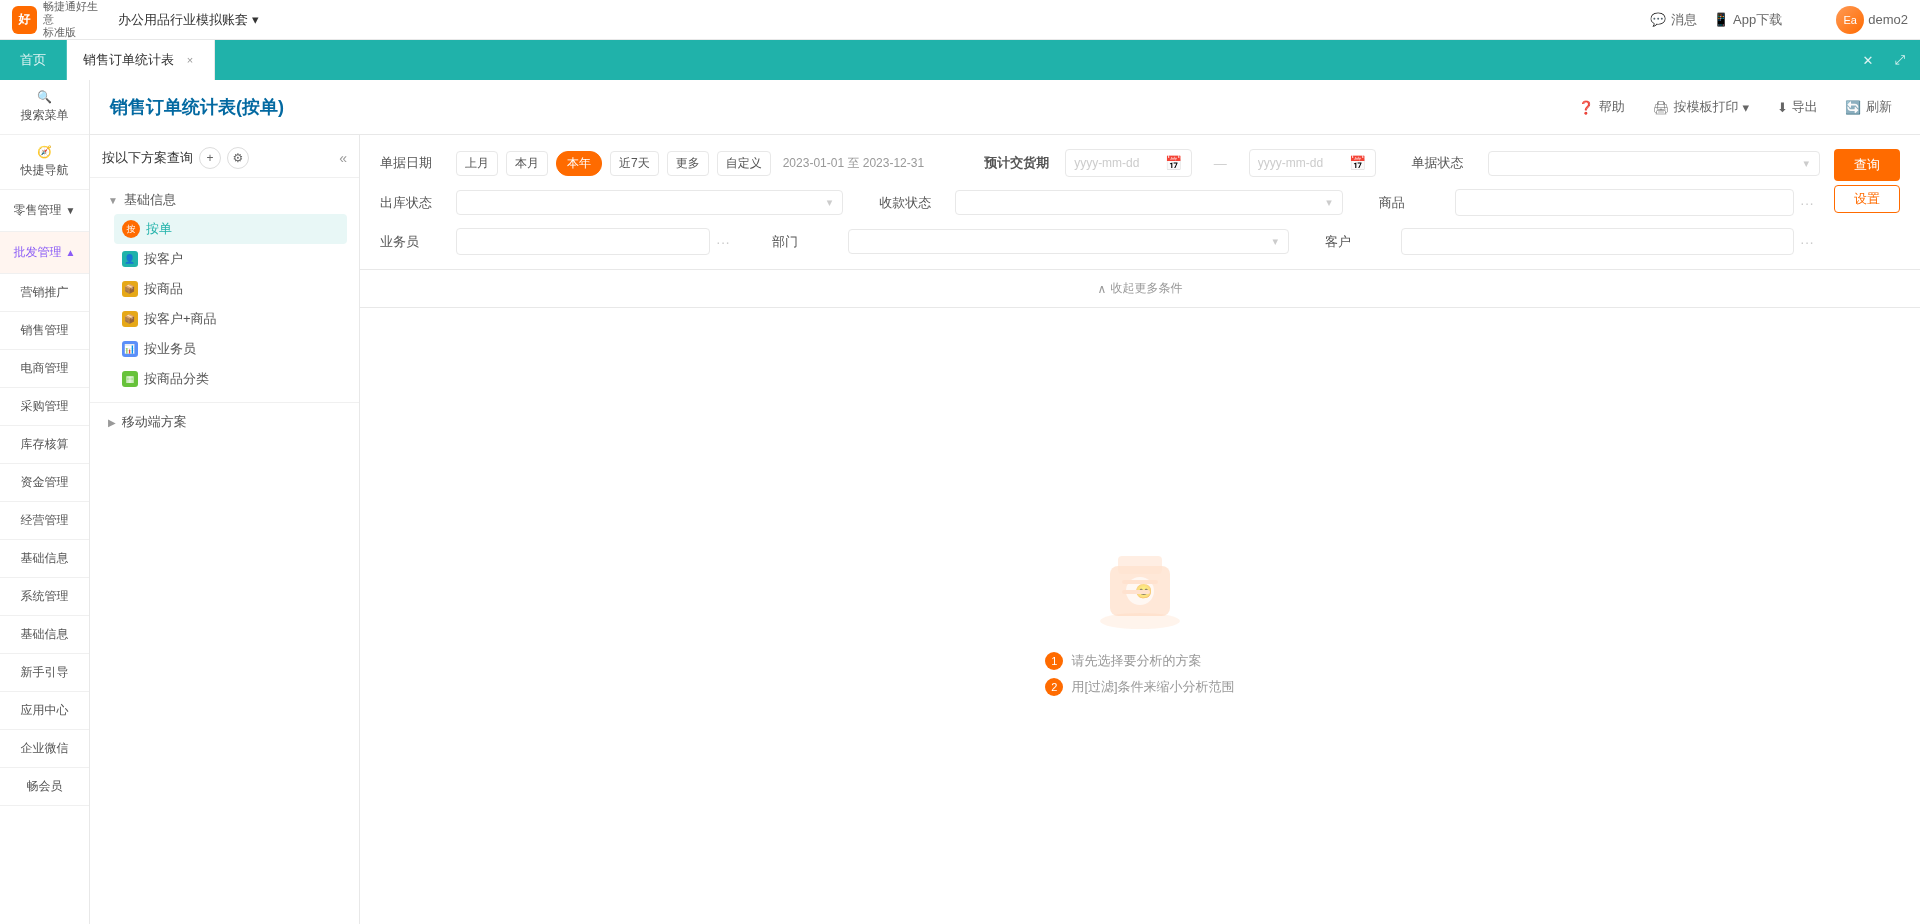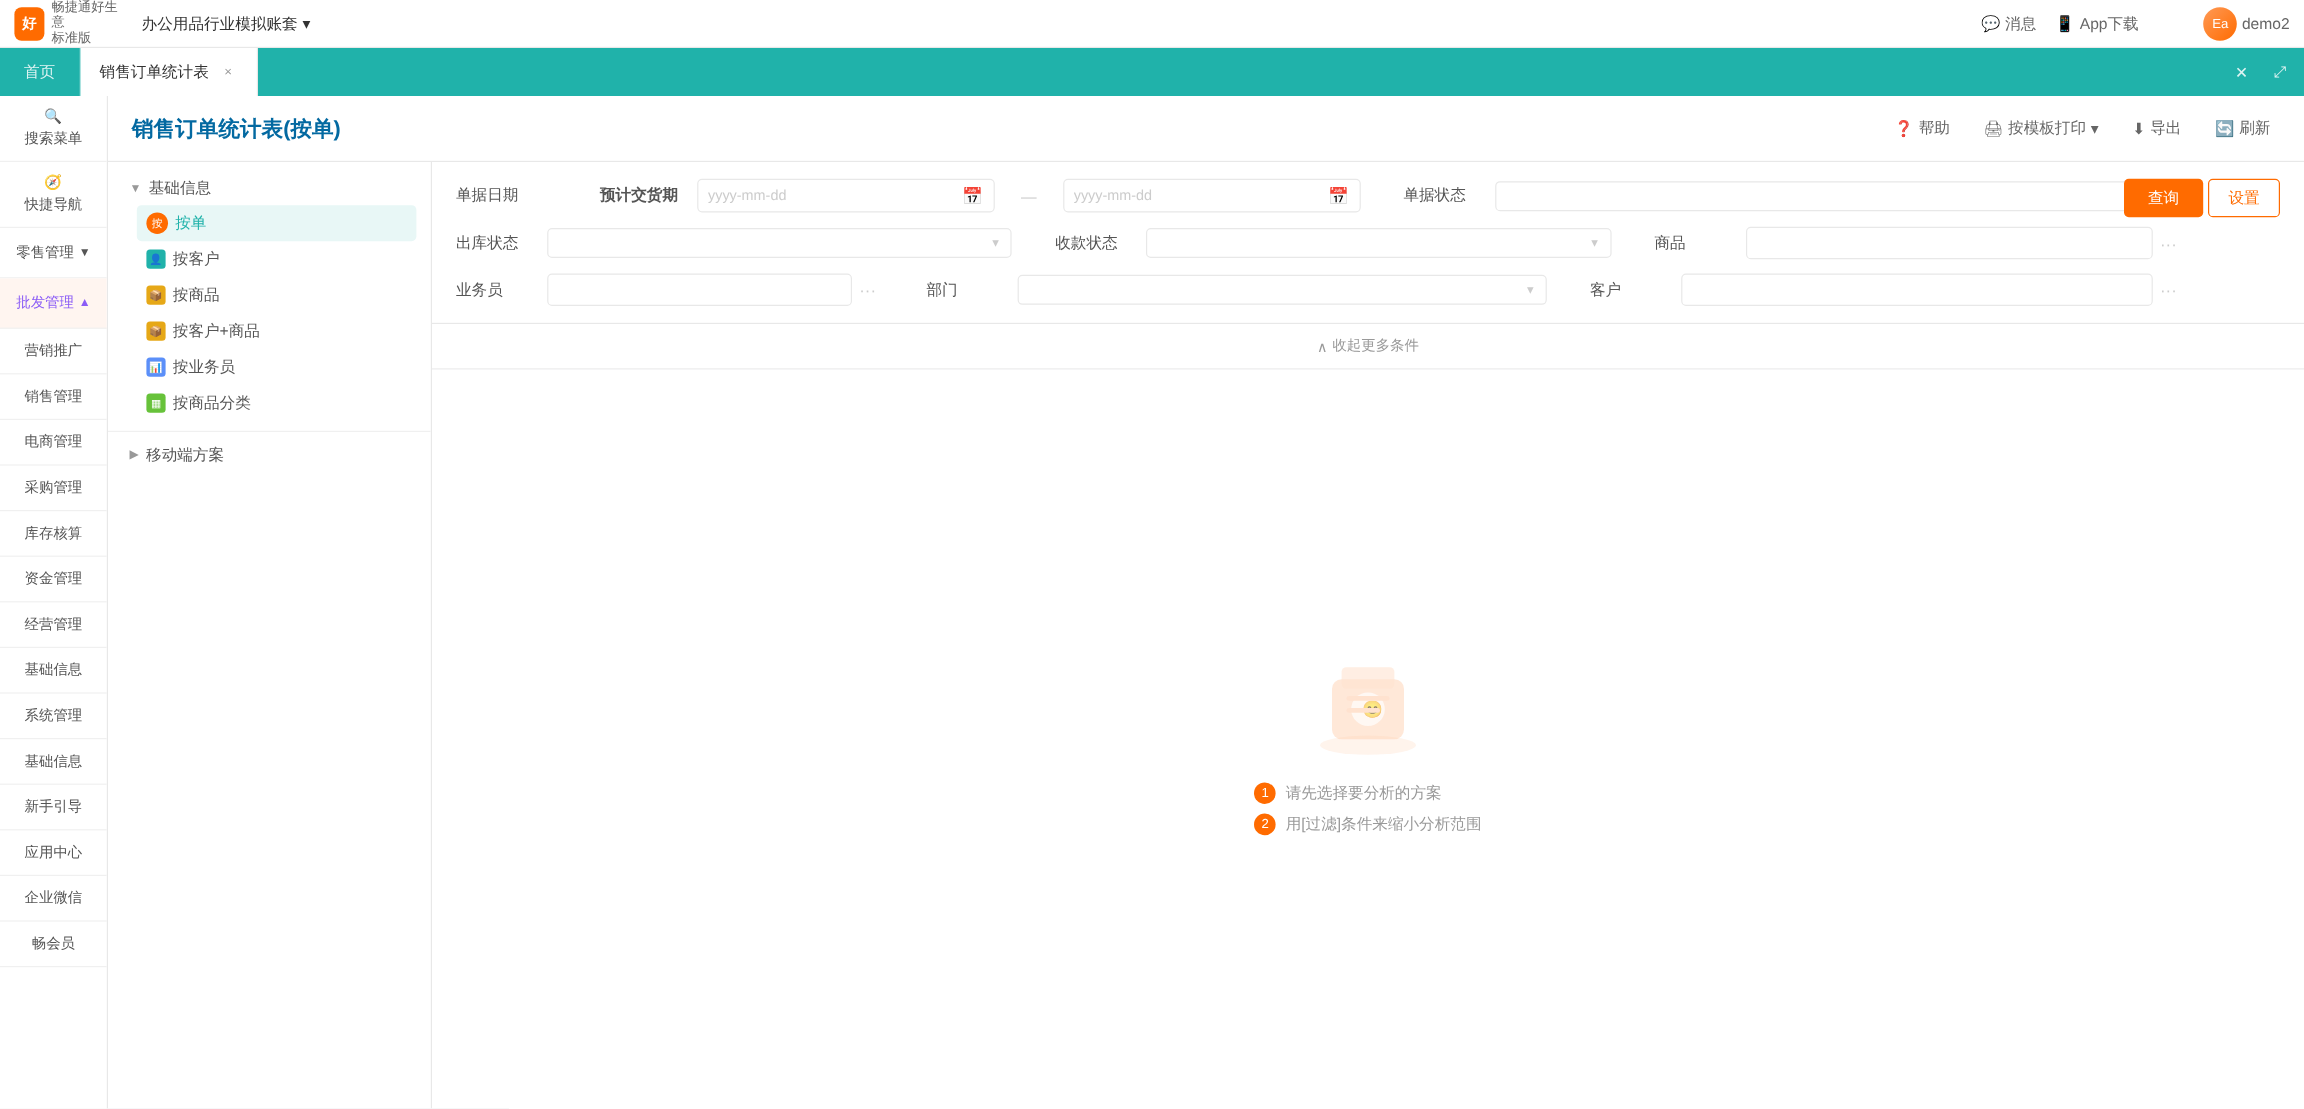--- a/index.html
+++ b/index.html
@@ -670,20 +670,32 @@
         <div class="header-action-btn">
           <span>🔄</span>
           <span>刷新</span>
         </div>
       </div>
     </div>
 
     <div class="main-content">
 
       <div class="left-panel">
+        <div class="left-panel-header">
+          <span>按以下方案查询</span>
+          <div class="left-panel-action">
+            <span>+</span>
+          </div>
+          <div class="left-panel-action">
+            <span>⚙</span>
+          </div>
+          <div class="collapse-btn">
+            <span>«</span>
+          </div>
+        </div>
 
         <div class="tree-section">
           <div class="tree-parent">
             <span style="color:#999;font-size:10px;">▼</span>
             <span>基础信息</span>
           </div>
           <div class="tree-children">
             <div class="tree-child active">
               <div class="tree-icon" style="font-size:9px;">按</div>
               <span>按单</span>
@@ -716,27 +728,36 @@
             <span class="triangle-right">▶</span>
             <span>移动端方案</span>
           </div>
         </div>
       </div>
 
       <div class="right-panel">
 
         <div class="filter-section-wrap">
 
-          <div style="position:absolute;right:20px;top:14px;display:flex;flex-direction:row;gap:4px;">
+          <div style="position:absolute;right:20px;top:14px;display:flex;flex-direction:column;gap:4px;">
             <button class="btn-query">查询</button>
             <button class="btn-settings">设置</button>
           </div>
 
           <div class="filter-row">
             <span class="filter-label">单据日期</span>
+            <div class="filter-date-group">
+              <button class="date-btn">上月</button>
+              <button class="date-btn">本月</button>
+              <button class="date-btn active">本年</button>
+              <button class="date-btn">近7天</button>
+              <button class="date-btn">更多</button>
+              <button class="date-btn">自定义</button>
+              <span class="date-range-text">2023-01-01 至 2023-12-31</span>
+            </div>
 
             <span class="filter-label" style="margin-left:44px;font-weight:bold;">预计交货期</span>
             <div class="filter-date-row">
               <div class="filter-cell-date">
                 <input type="text" placeholder="yyyy-mm-dd" style="">
                 <span class="calendar-icon">📅</span>
               </div>
               <span class="date-sep">—</span>
               <div class="filter-cell-date">
                 <input type="text" placeholder="yyyy-mm-dd" style="">

